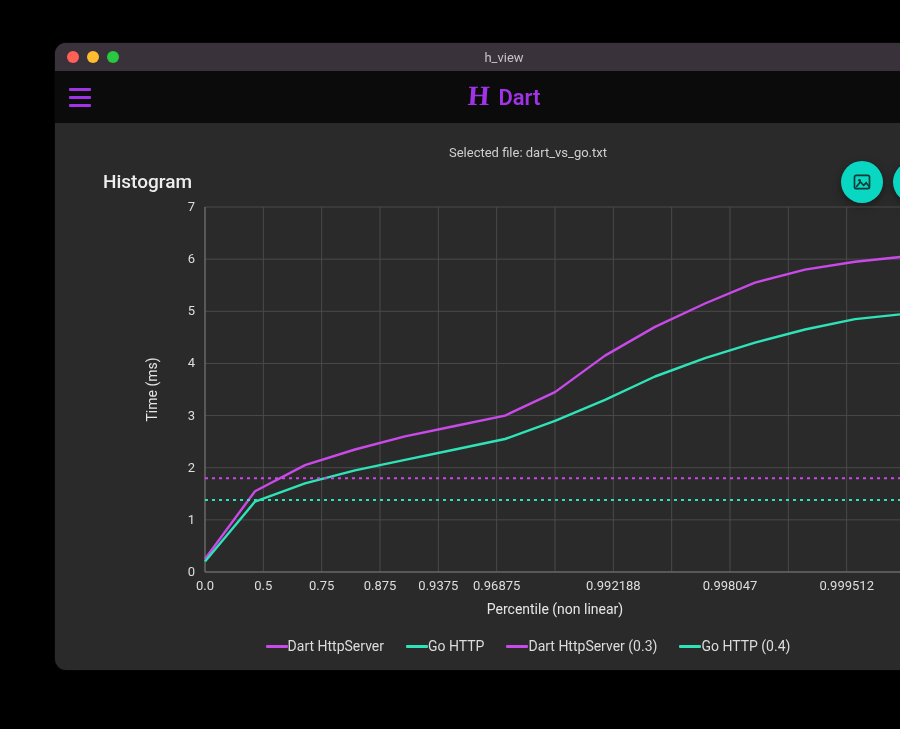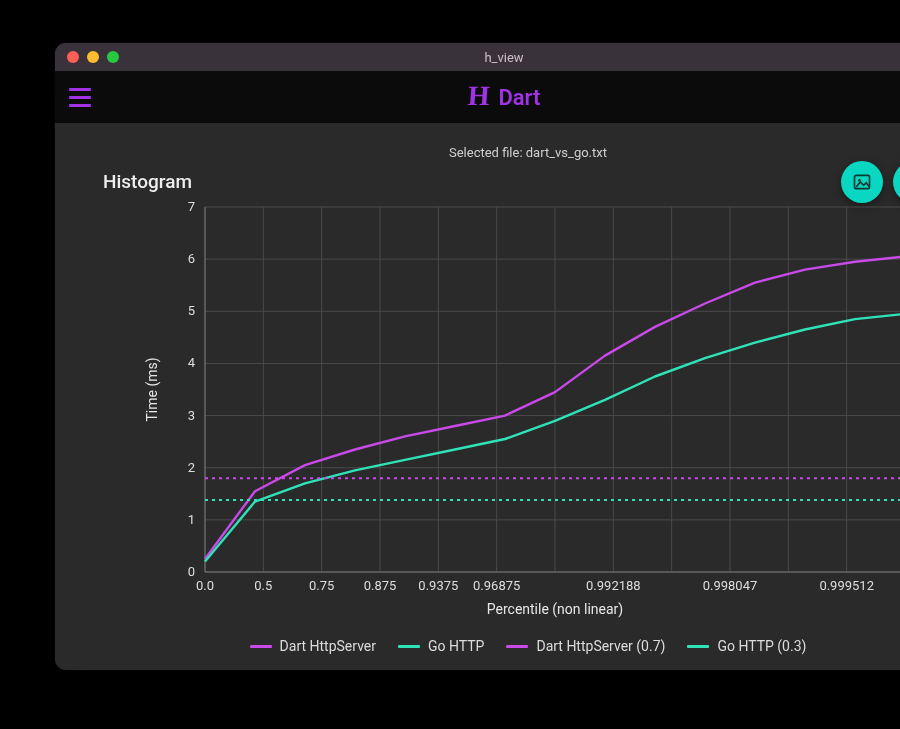--- a/index.html
+++ b/index.html
@@ -76,21 +76,21 @@
   }
   .chart-wrap { flex:1; position:relative; }
   svg.chart { position:absolute; inset:0; width:100%; height:100%; }
   .axis-label { font-size:14px; fill:#e6e6e6; }
   .tick-label { font-size:13px; fill:#dedede; }
   .grid { stroke:#4a4a4a; stroke-width:1; }
   .legend {
     display:flex; justify-content:center; gap:22px;
     padding:10px 0 16px 0; font-size:14px; color:#dcdcdc;
   }
-  .legend .item { display:flex; align-items:center; gap:8px; }
+  .legend .item { display:flex; align-items:center; }
   .swatch { width:22px; height:3px; border-radius:1px; display:block; }
 </style>
 </head>
 <body>
 
 <div class="window">
   <div class="titlebar">
     <div class="traffic">
       <span class="t-red"></span>
       <span class="t-yel"></span>
@@ -187,21 +187,21 @@
       <div class="item">
         <span class="swatch" style="background:#c94ae8"></span>
         <span>Dart HttpServer</span>
       </div>
       <div class="item">
         <span class="swatch" style="background:#2fe3b8"></span>
         <span>Go HTTP</span>
       </div>
       <div class="item">
         <span class="swatch" style="background:#c94ae8"></span>
-        <span>Dart HttpServer (0.7)</span>
+        <span>Dart HttpServer (0.3)</span>
       </div>
       <div class="item">
         <span class="swatch" style="background:#2fe3b8"></span>
-        <span>Go HTTP (0.3)</span>
+        <span>Go HTTP (0.4)</span>
       </div>
     </div>
   </div>
 </div>
 
 </body></html>

